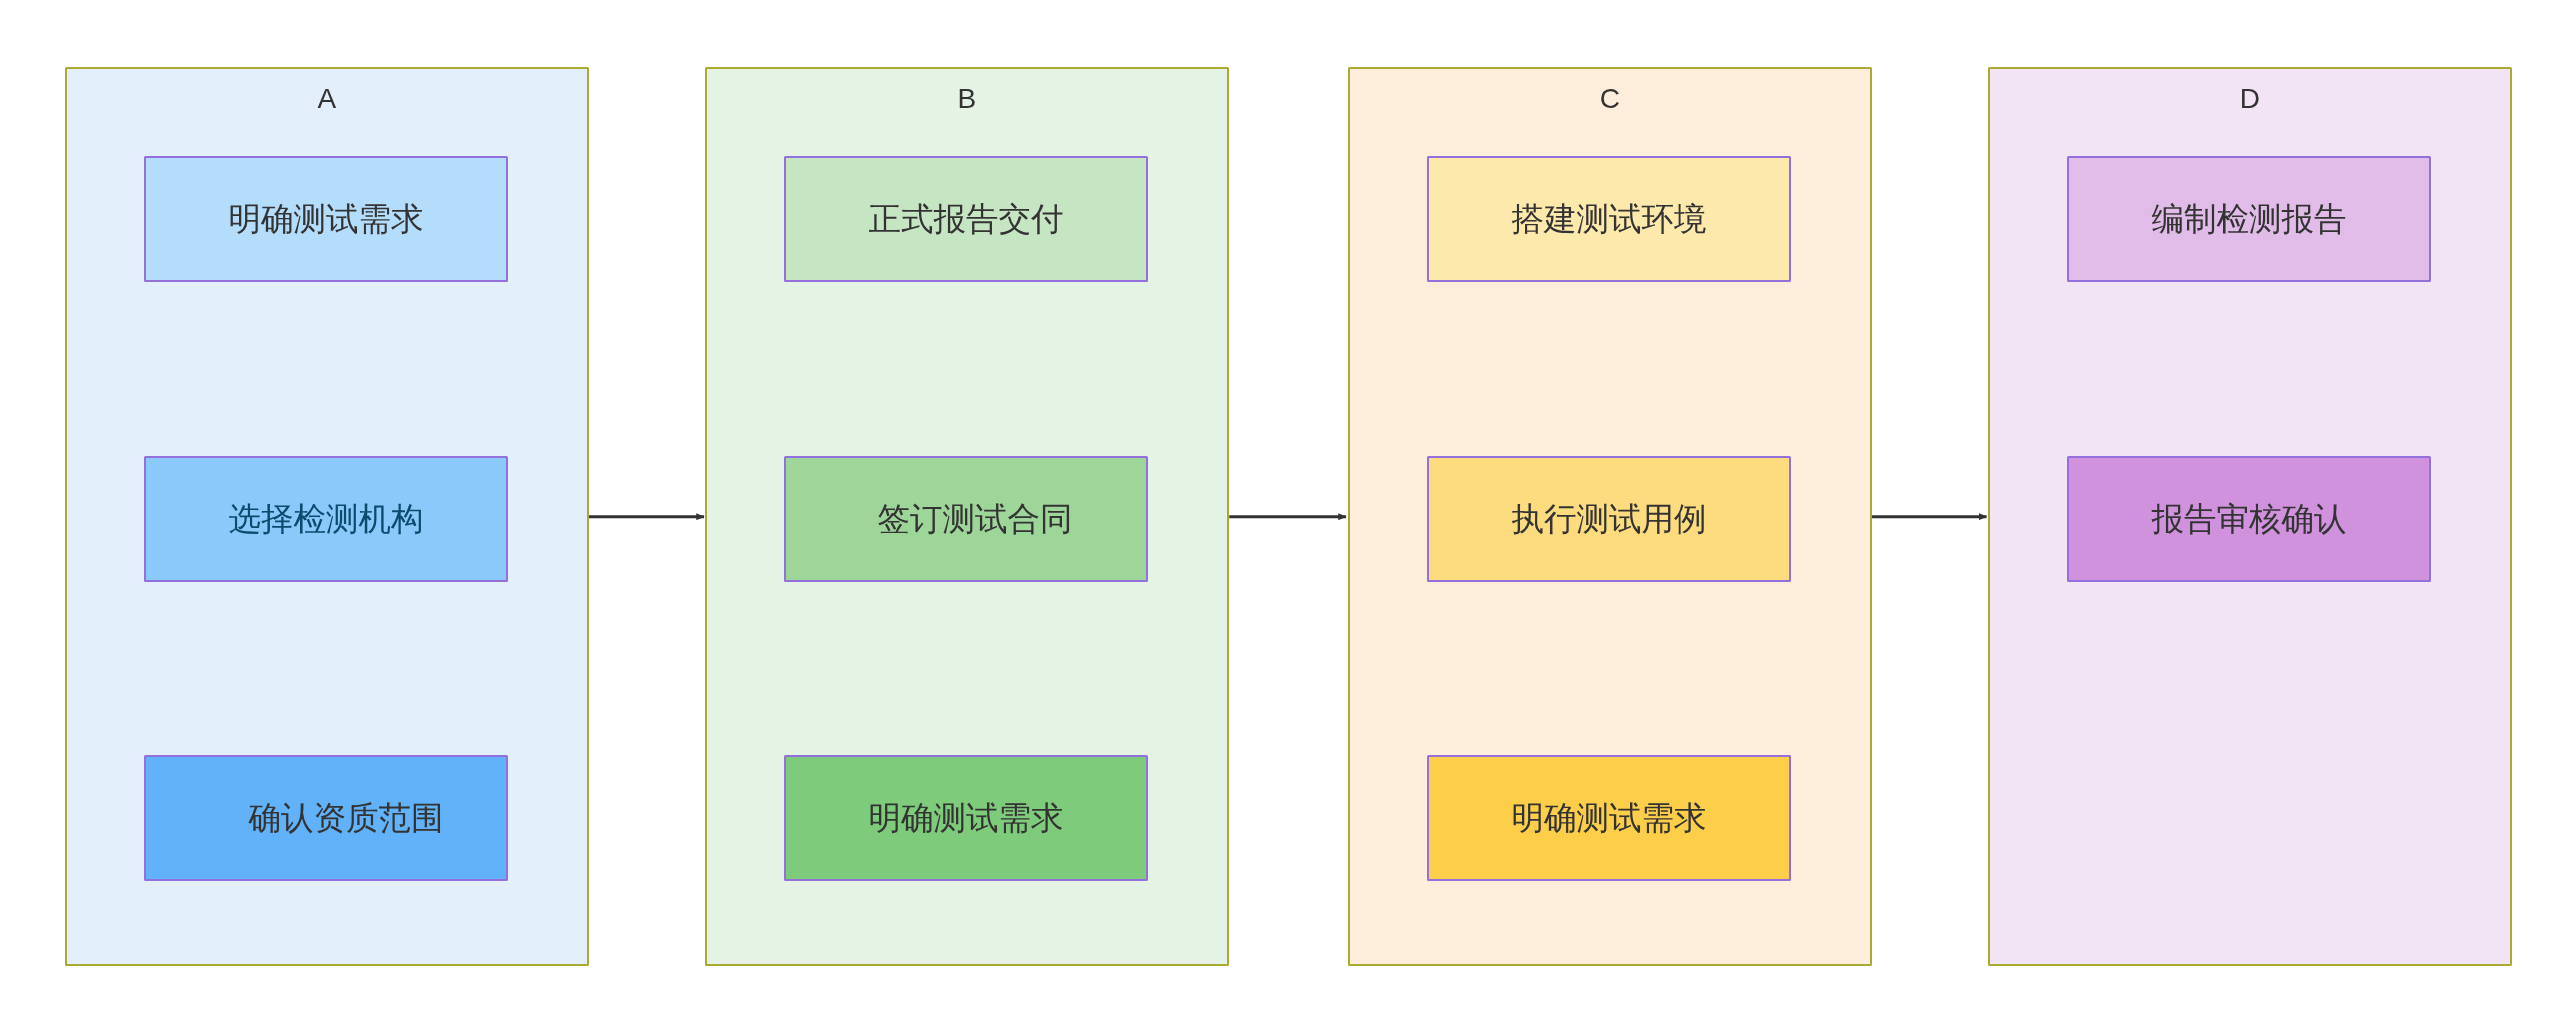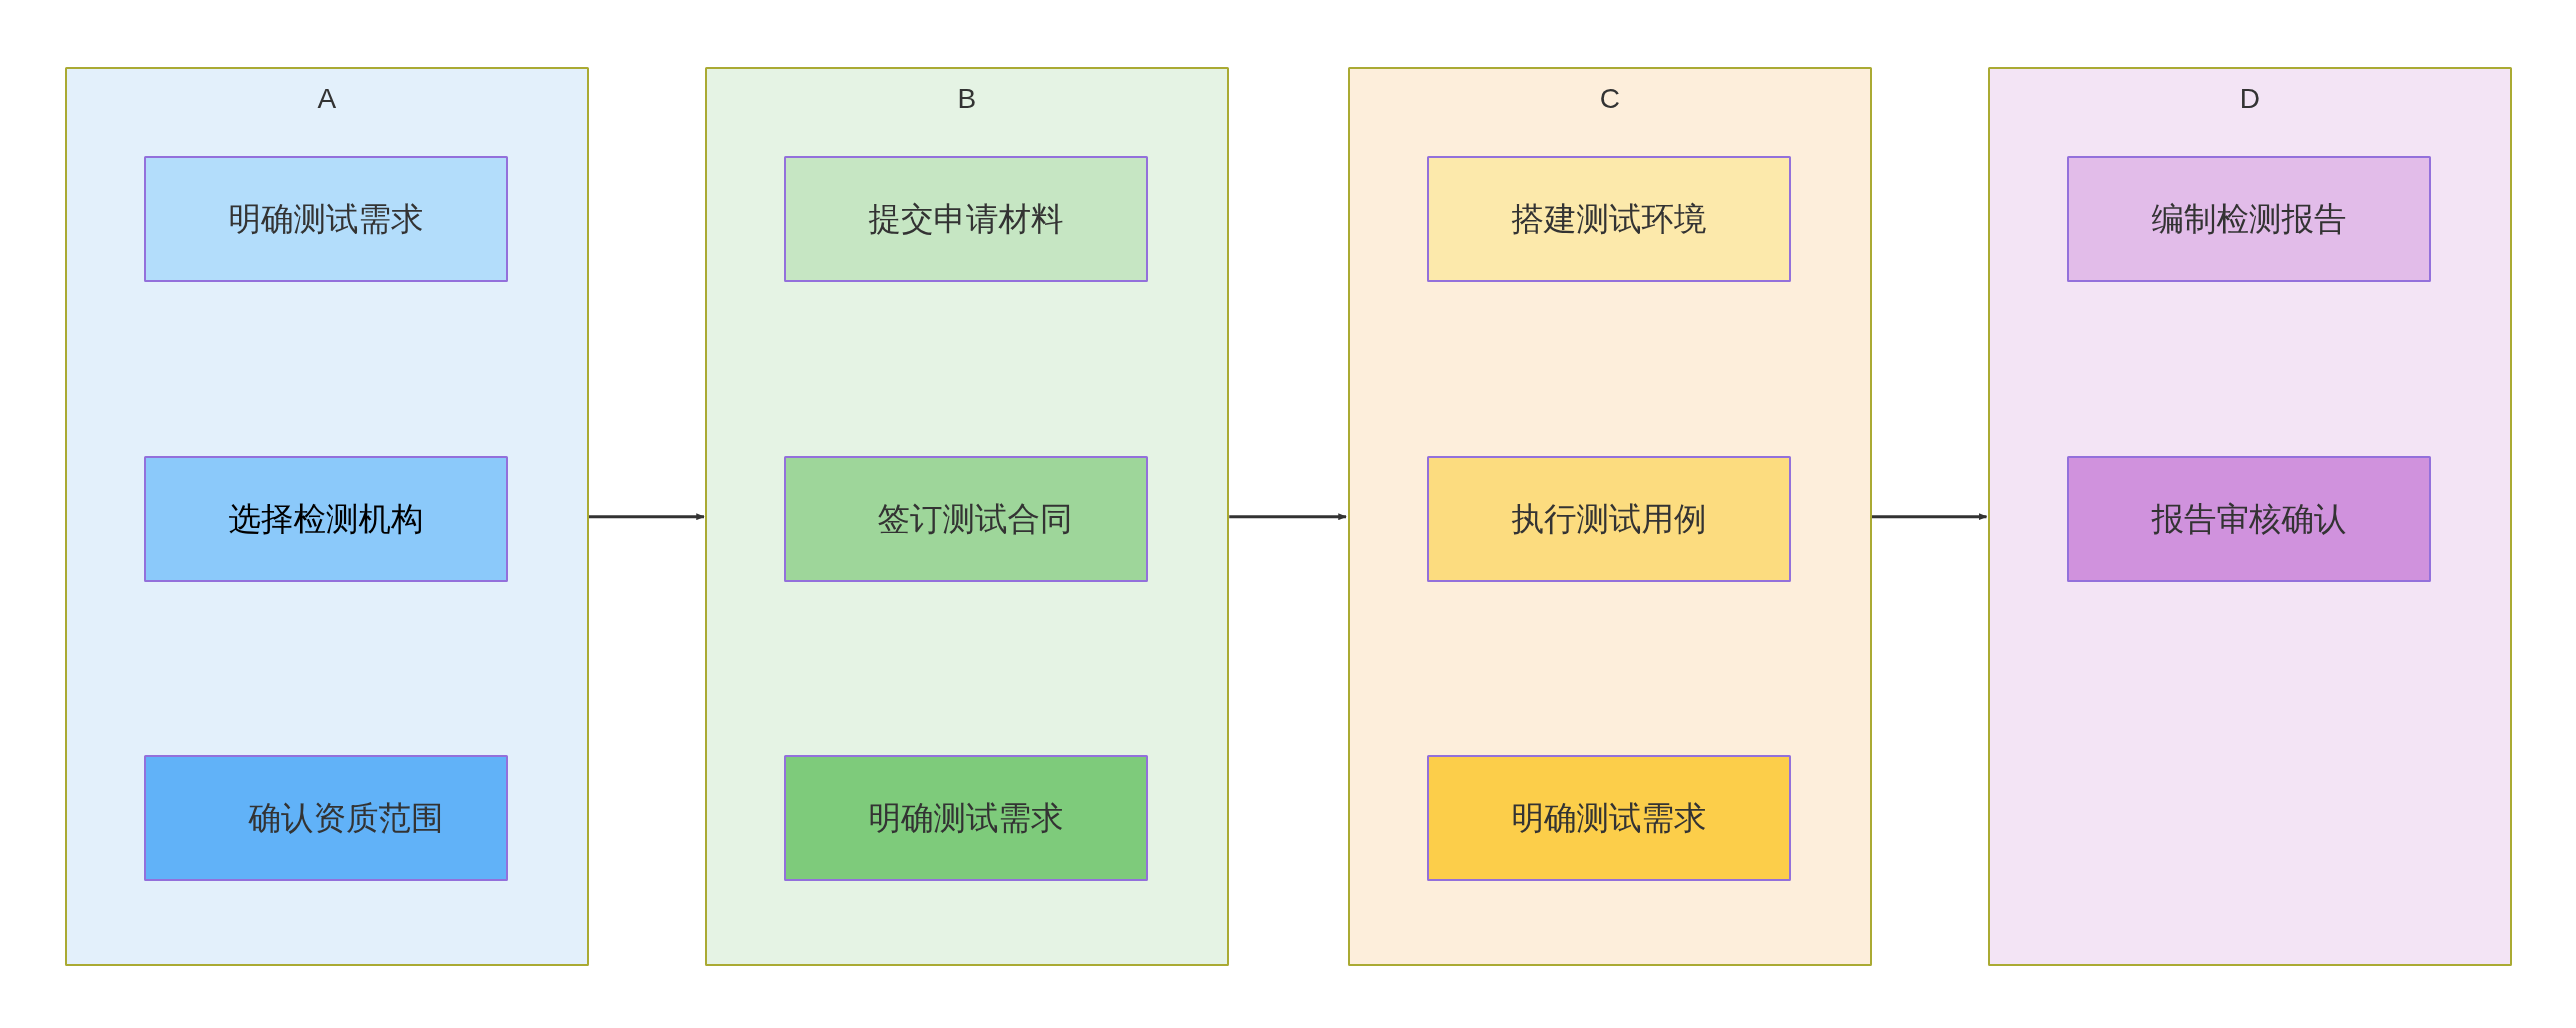--- a/index.html
+++ b/index.html
@@ -127,31 +127,31 @@
       <line x1="2419" y1="668" x2="2568" y2="668" stroke="#333333" stroke-width="4" marker-end="url(#arrowhead)"></line>
     </g>
   </svg>
 
   <div class="cluster" style="left: 65px; background: rgb(227, 240, 251); border-color: rgb(170, 170, 51);">
     <div class="cluster-label" style="color: rgb(51, 51, 51);">A</div>
     <div class="node r0" style="background: rgb(179, 221, 251); border-color: rgb(147, 112, 219);">
       <span class="node-label" style="color: rgb(51, 51, 51);">明确测试需求</span>
     </div>
     <div class="node r1" style="background: rgb(139, 201, 250); border-color: rgb(147, 112, 219);">
-      <span class="node-label" style="color: #000000;">选择检测机构</span>
+      <span class="node-label" style="color: #0c4a6e;">选择检测机构</span>
     </div>
     <div class="node r2" style="background: rgb(97, 178, 248); border-color: rgb(147, 112, 219);">
       <span class="node-label" style="color: rgb(51, 51, 51); margin-left: 40px;">确认资质范围</span>
     </div>
   </div>
 
   <div class="cluster" style="left: 705px; background: rgb(229, 243, 228); border-color: rgb(170, 170, 51);">
     <div class="cluster-label" style="color: rgb(51, 51, 51);">B</div>
     <div class="node r0" style="background: rgb(198, 230, 195); border-color: rgb(147, 112, 219);">
-      <span class="node-label" style="color: rgb(51, 51, 51);">提交申请材料</span>
+      <span class="node-label" style="color: rgb(51, 51, 51);">正式报告交付</span>
     </div>
     <div class="node r1" style="background: rgb(158, 214, 154); border-color: rgb(147, 112, 219); padding-left: 18px;">
       <span class="node-label" style="color: rgb(51, 51, 51);">签订测试合同</span>
     </div>
     <div class="node r2" style="background: rgb(126, 203, 123); border-color: rgb(147, 112, 219);">
       <span class="node-label" style="color: rgb(51, 51, 51);">明确测试需求</span>
     </div>
   </div>
 
   <div class="cluster" style="left: 1348px; background: rgb(253, 238, 219); border-color: rgb(170, 170, 51);">

